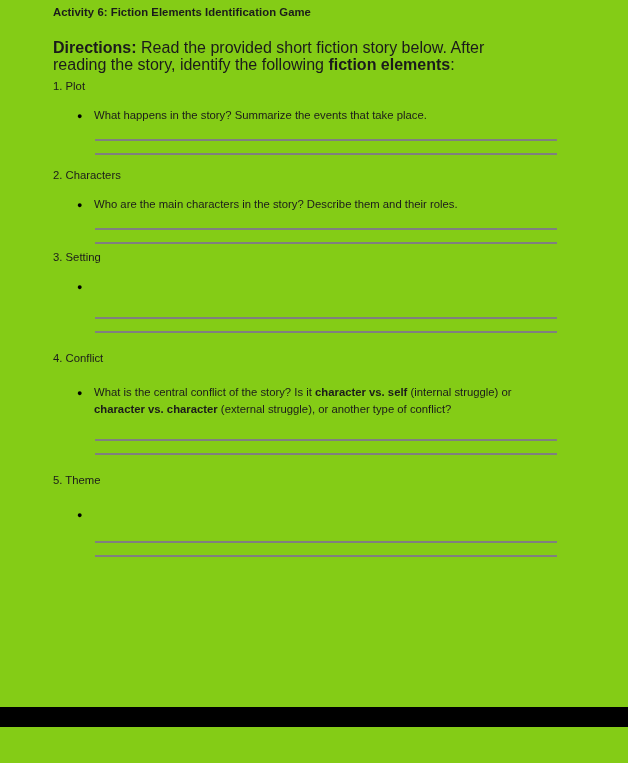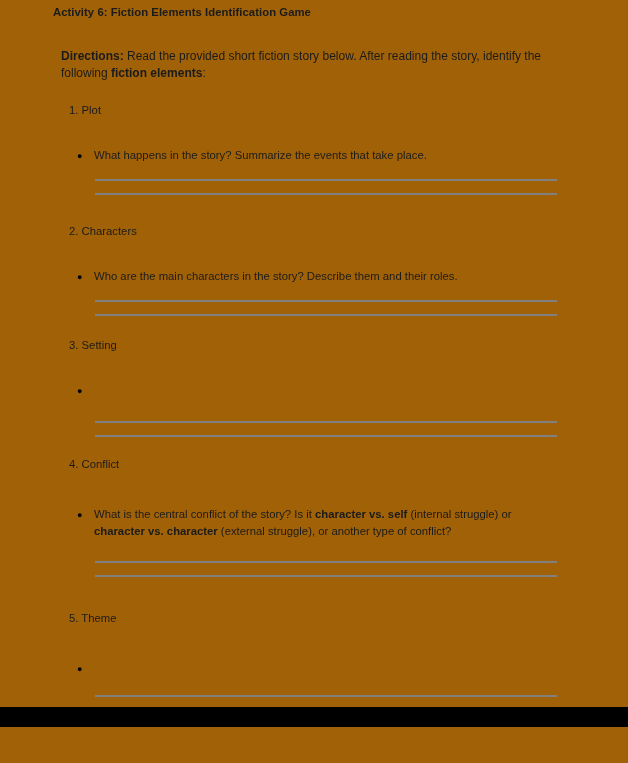--- a/index.html
+++ b/index.html
@@ -13,53 +13,53 @@
     height: 763px;
     position: relative;
     font-family: "Liberation Sans", sans-serif;
     color: #1b1b1b;
     overflow: hidden;
   }
   .page {
     position: relative;
     width: 628px;
     height: 763px;
-    background: #a16207;
+    background: #84cc16;
   }
   .content {
     position: absolute;
     left: 53px;
     top: 0;
     width: 510px;
   }
   .doc-title {
     font-size: 11.3px;
     font-weight: bold;
     line-height: 14px;
     margin: 0;
     padding-top: 5px;
     letter-spacing: 0.05px;
   }
   .directions {
-    font-size: 12px;
+    font-size: 16px;
     line-height: 16.5px;
-    margin: 8px;
+    margin: 0;
     padding-top: 21px;
     width: 486px;
   }
   .directions b {
     font-weight: bold;
   }
   .section {
     margin: 0;
   }
   .section-heading {
     font-size: 11.3px;
     line-height: 15px;
-    margin: 16px;
+    margin: 0;
     padding-top: 6px;
   }
   .bullet-row {
     display: flex;
     align-items: flex-start;
     padding-top: 13px;
     padding-left: 24px;
   }
   .bullet-mark {
     width: 17px;
@@ -90,21 +90,21 @@
   }
   .answer-line:last-child {
     margin-bottom: 0;
   }
   
   .sec-1 .answer-lines { padding-top: 15px; }
   .sec-2 .section-heading { padding-top: 13px; }
   .sec-2 .answer-lines { padding-top: 15px; }
   .sec-3 .section-heading { }
   .sec-3 .answer-lines { padding-top: 22px; }
-  .sec-4 .section-heading { padding-top: 4px; }
+  .sec-4 .section-heading { padding-top: 18px; }
   .sec-4 .bullet-row { padding-top: 18px; }
   .sec-4 .answer-lines { padding-top: 22px; }
   .sec-5 .section-heading { padding-top: 18px; }
   .sec-5 .bullet-row { padding-top: 18px; }
   .sec-5 .answer-lines { padding-top: 18px; }
   .footer-bar {
     position: absolute;
     left: 0;
     top: 707px;
     width: 628px;

